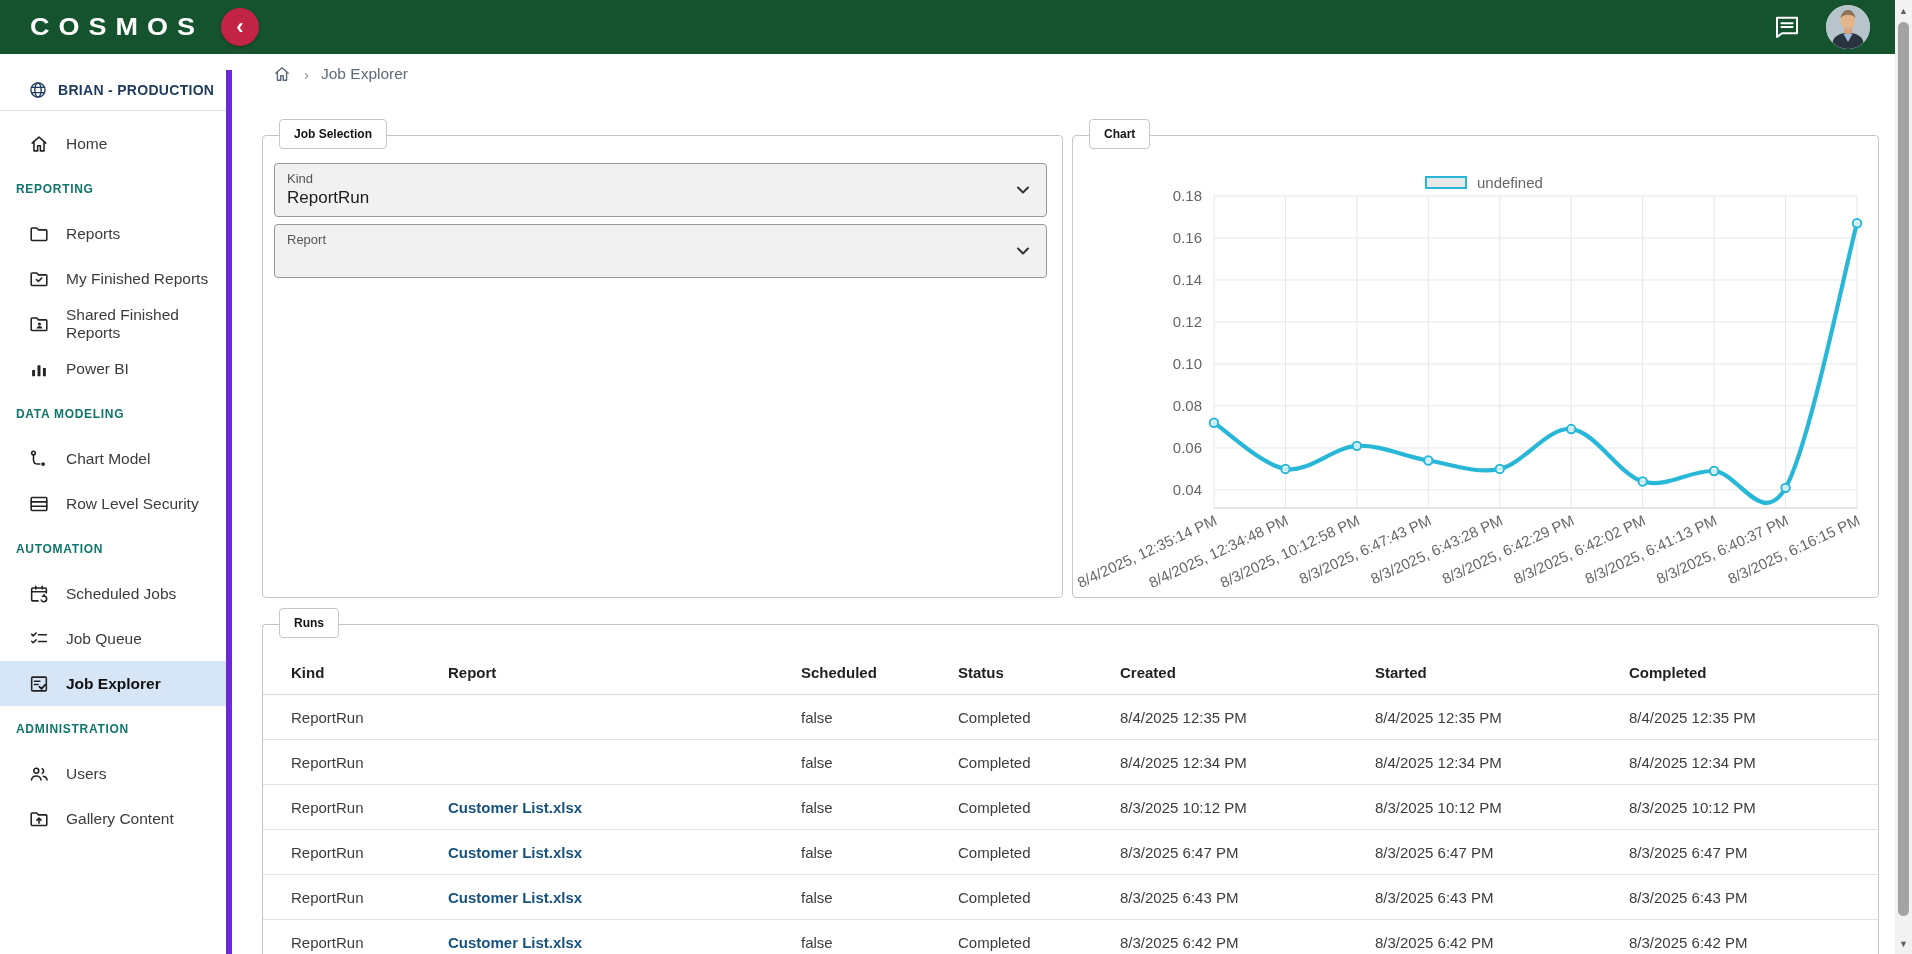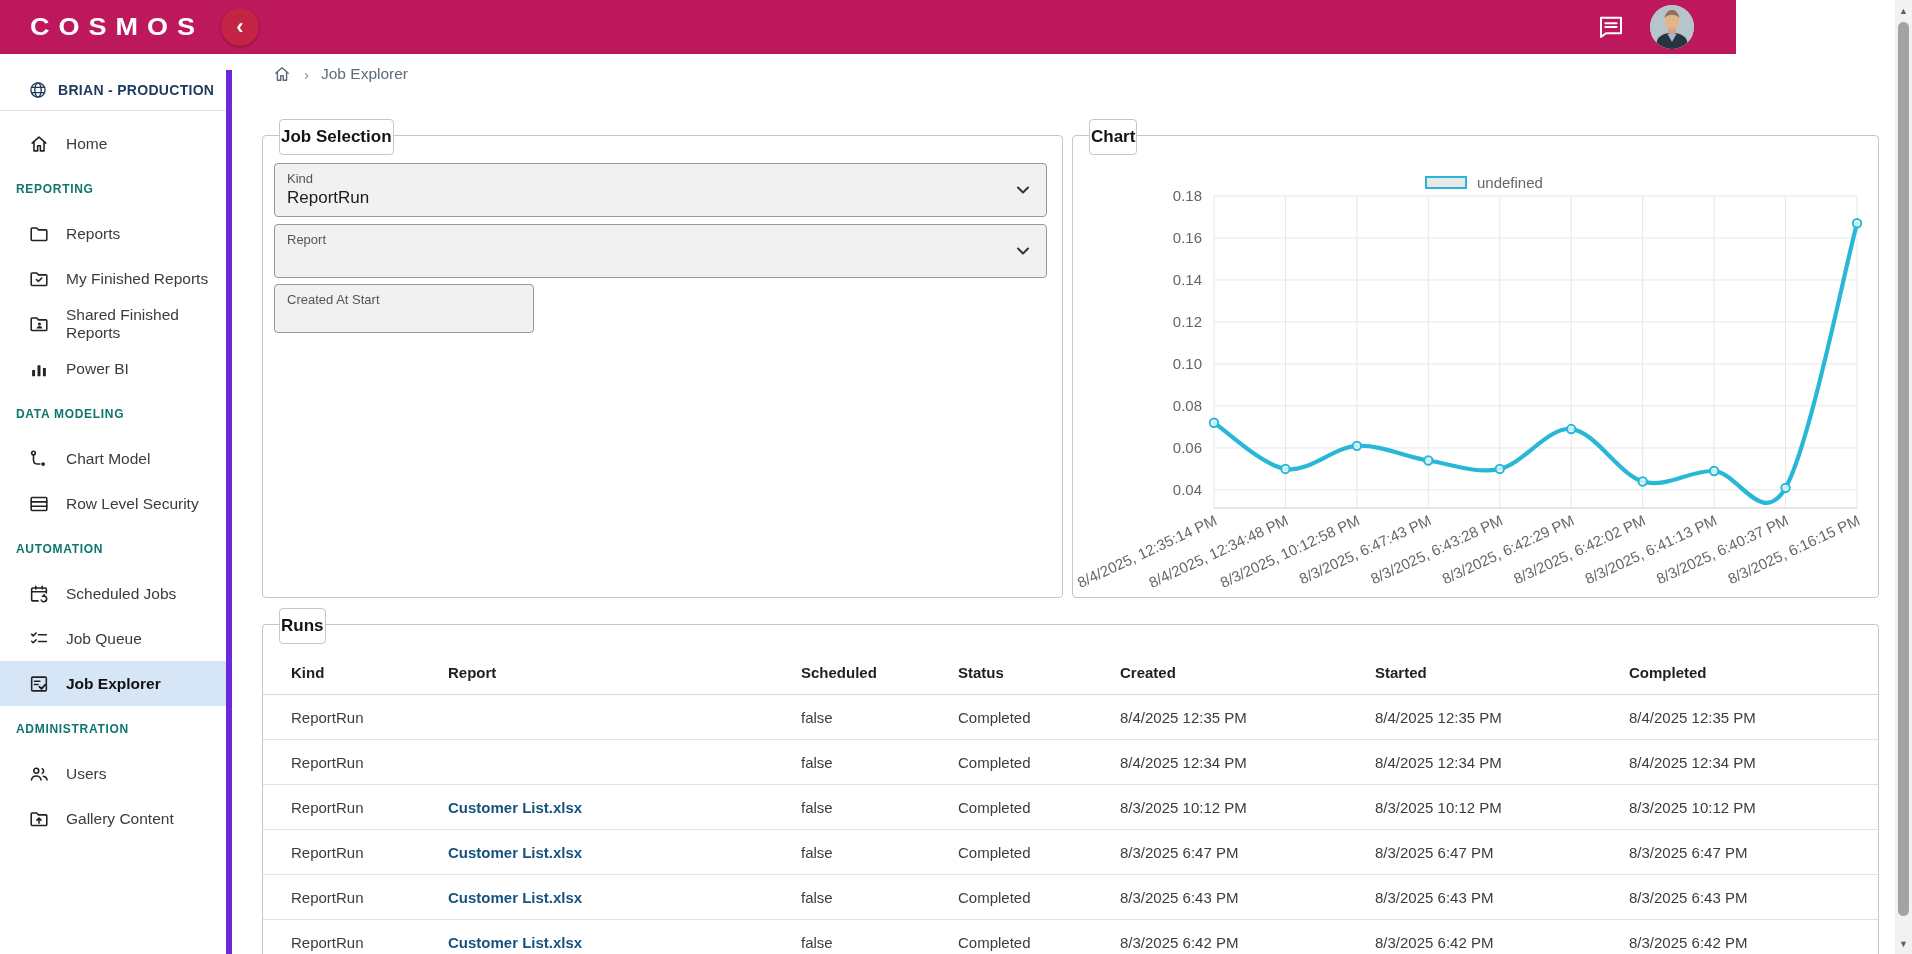--- a/index.html
+++ b/index.html
@@ -1,21 +1,21 @@
 <!DOCTYPE html>
 <html><head>
 <meta charset="utf-8">
 <style>
   * { margin:0; padding:0; box-sizing:border-box; }
   html,body { background:#fff; }
   body { font-family:"Liberation Sans","DejaVu Sans",sans-serif; }
   .page { position:relative; width:1912px; height:954px; overflow:hidden; background:#fff; }
 
   
-  .topbar { position:absolute; left:0; top:0; width:1736px; height:54px; background:#be185d; z-index:5; }
+  .topbar { position:absolute; left:0; top:0; width:1912px; height:54px; background:#14532d; z-index:5; }
   .logo { position:absolute; left:30px; top:12px; color:#fff; font-size:27px; font-weight:700;
           letter-spacing:9px; transform:scaleY(.92); }
   .back-btn { position:absolute; left:221px; top:8px; width:38px; height:38px; border-radius:50%;
               background:#c32445; border:none; color:#fff; font-size:22px; font-weight:700;
               cursor:pointer; line-height:36px; text-align:center; box-shadow:0 1px 3px rgba(0,0,0,.35); }
   .topbar-right { position:absolute; right:42px; top:0; height:54px; display:flex; align-items:center; gap:22px; }
   .chat-btn { width:34px; height:34px; display:flex; align-items:center; justify-content:center; cursor:pointer; }
   .avatar { width:44px; height:44px; border-radius:50%; overflow:hidden; background:#b8c4cc; cursor:pointer; }
 
   
@@ -32,21 +32,21 @@
                  font-size:12px; font-weight:700; color:#0f766e; letter-spacing:.7px; }
 
   
   .breadcrumb { position:absolute; left:272px; top:64px; display:flex; align-items:center; gap:12px;
                 color:#5d6b79; font-size:15.5px; }
   .crumb-sep { color:#8a8f96; font-size:15px; }
 
   
   .panel { position:absolute; border:1px solid #c6c6c6; border-radius:4px; background:#fff; }
   .panel-chip { position:absolute; left:16px; top:-17px; background:#fff; border:1px solid #c6c6c6;
-                border-radius:4px; padding:7px 1px; font-size:17px; font-weight:700; color:#141414; }
+                border-radius:4px; padding:7px 14px; font-size:12px; font-weight:700; color:#141414; }
   .panel-js   { left:262px;  top:135px; width:801px;  height:463px; }
   .panel-chart{ left:1072px; top:135px; width:807px;  height:463px; }
   .panel-runs { left:262px;  top:624px; width:1617px; height:420px; border-bottom:none; }
 
   
   .field { position:absolute; background:#f1f1f1; border:1px solid #989898; border-radius:4px; cursor:pointer; }
   .field .flabel { position:absolute; left:12px; top:7px; font-size:13px; color:#555; }
   .field .fvalue { position:absolute; left:12px; bottom:8px; font-size:17px; color:#1b1b1b; }
   .field .chev { position:absolute; right:16px; top:50%; margin-top:-6px; width:14px; height:12px; color:#333; }
   .f-kind  { left:11px;  top:27px;  width:773px; height:54px; }
@@ -252,24 +252,20 @@
     </div>
 
     <div class="field f-report">
       <span class="flabel">Report</span>
       <span class="fvalue"></span>
       <svg class="chev line-ico" viewBox="0 0 14 12" style="stroke-width:2">
           <path d="M2 3.5 7 8.5 12 3.5"></path>
         </svg>
     </div>
 
-    <div class="field f-start">
-      <span class="flabel">Created At Start</span>
-      <span class="fvalue"></span>
-    </div>
 
   </div>
 
   <div class="panel panel-chart">
     <div class="panel-chip">Chart</div>
     <div class="chart-legend">
       <span class="legend-swatch"></span>
       <span class="legend-label">undefined</span>
     </div>
     <svg id="chart-svg" class="chart-svg" viewBox="0 0 807 463">

